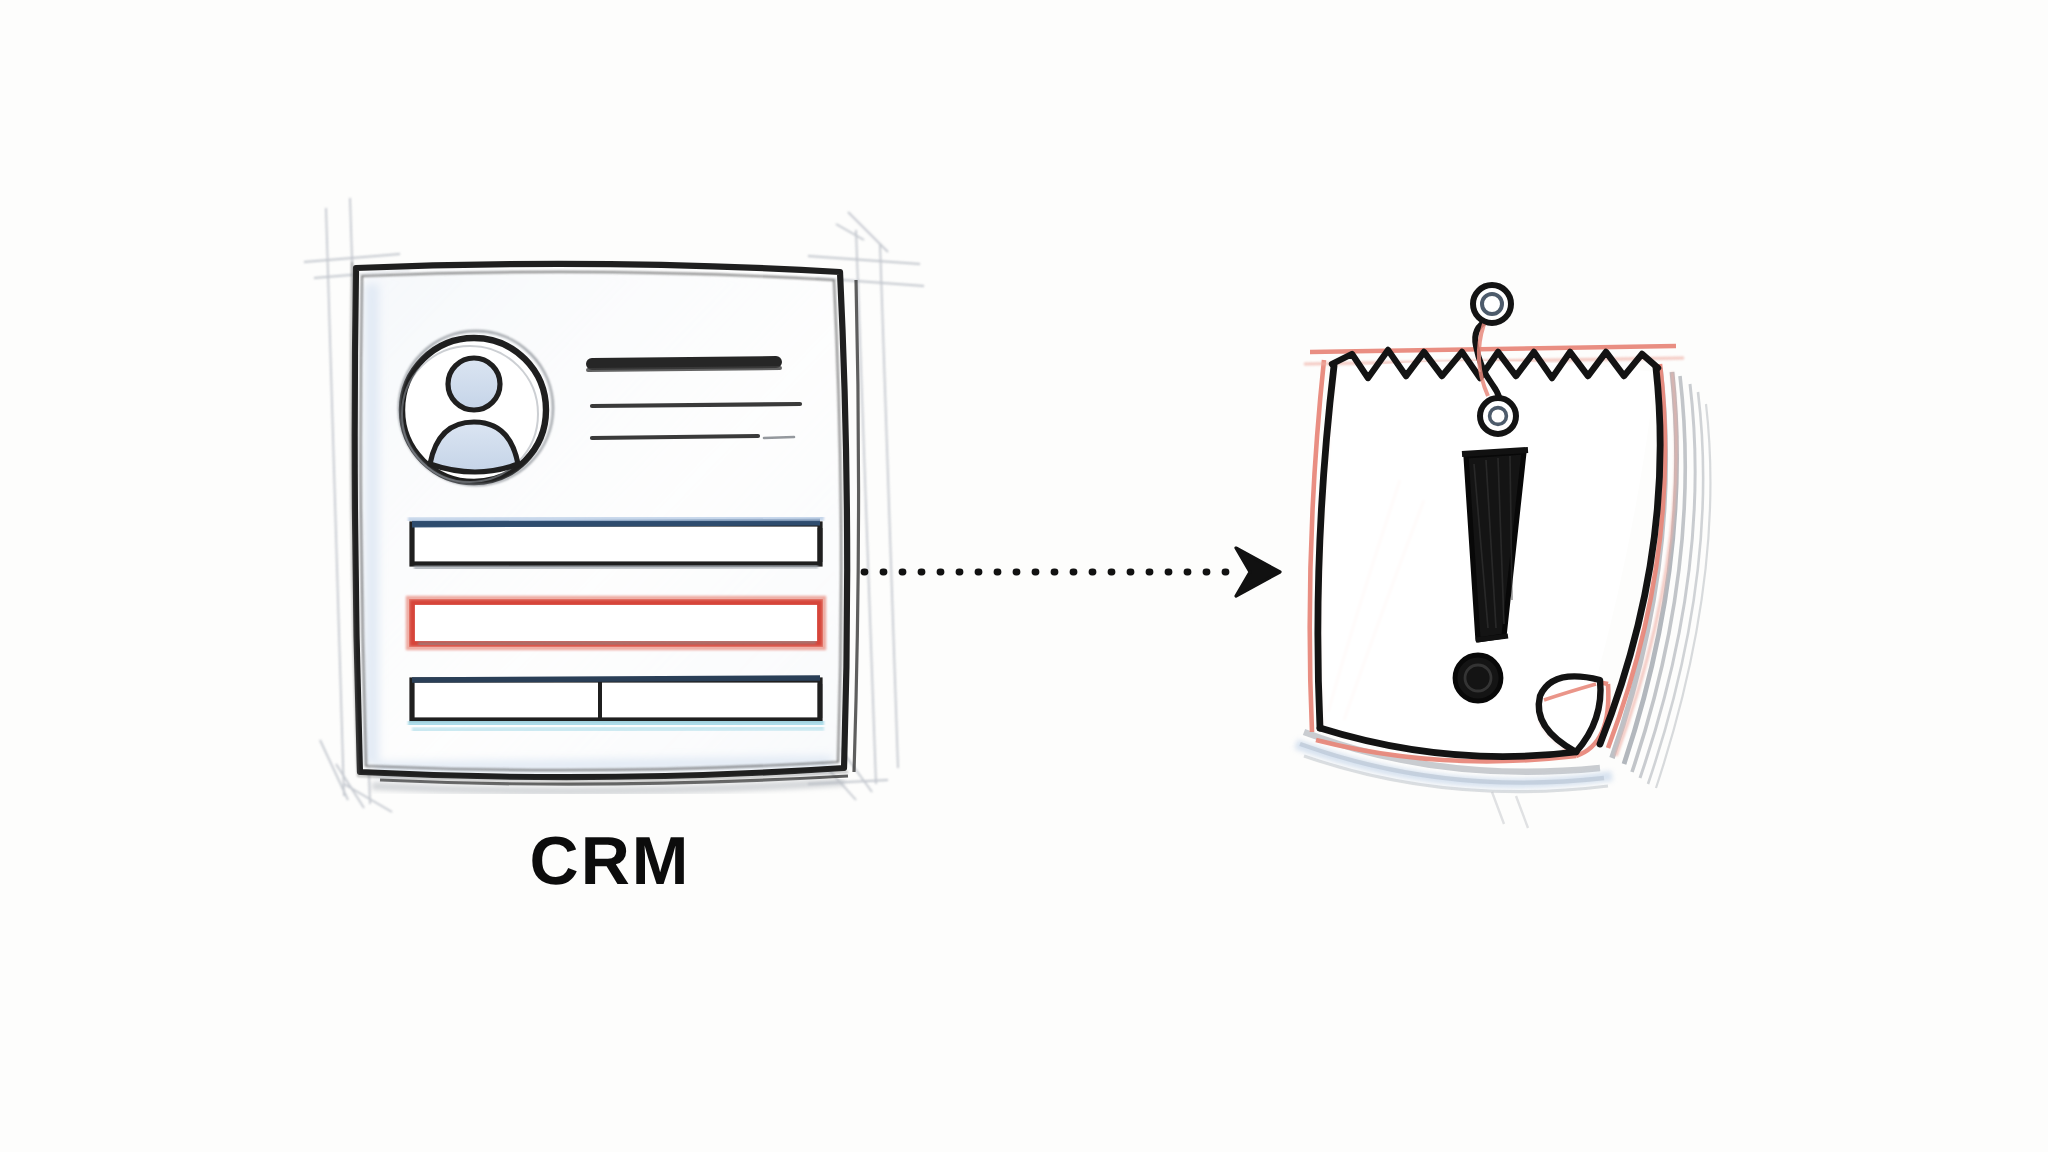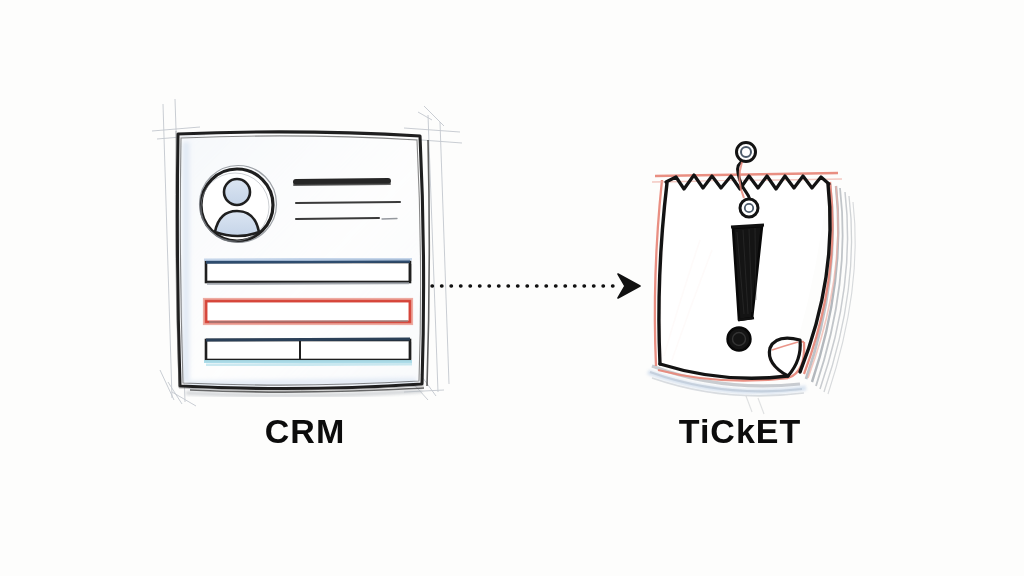--- a/index.html
+++ b/index.html
@@ -234,15 +234,14 @@
         <path d="M731 227 L764 225" stroke="#111111" stroke-width="3" fill="none"></path>
         <path d="M738 320 L754 318" stroke="#111111" stroke-width="2.6" fill="none"></path>
         <circle cx="739" cy="339" r="11.5" fill="#141414" stroke="#080808" stroke-width="2.4"></circle>
         <circle cx="739" cy="339" r="6.5" fill="none" stroke="#4a4a4a" stroke-width="1.4" opacity="0.6"></circle>
       </g>
     </g>
   </svg>
 
   <div class="label" id="label-crm">CRM</div>
 
-  <div class="label" id="label-ticket">TiCkET</div>
 
 </div>
 
 </body></html>

